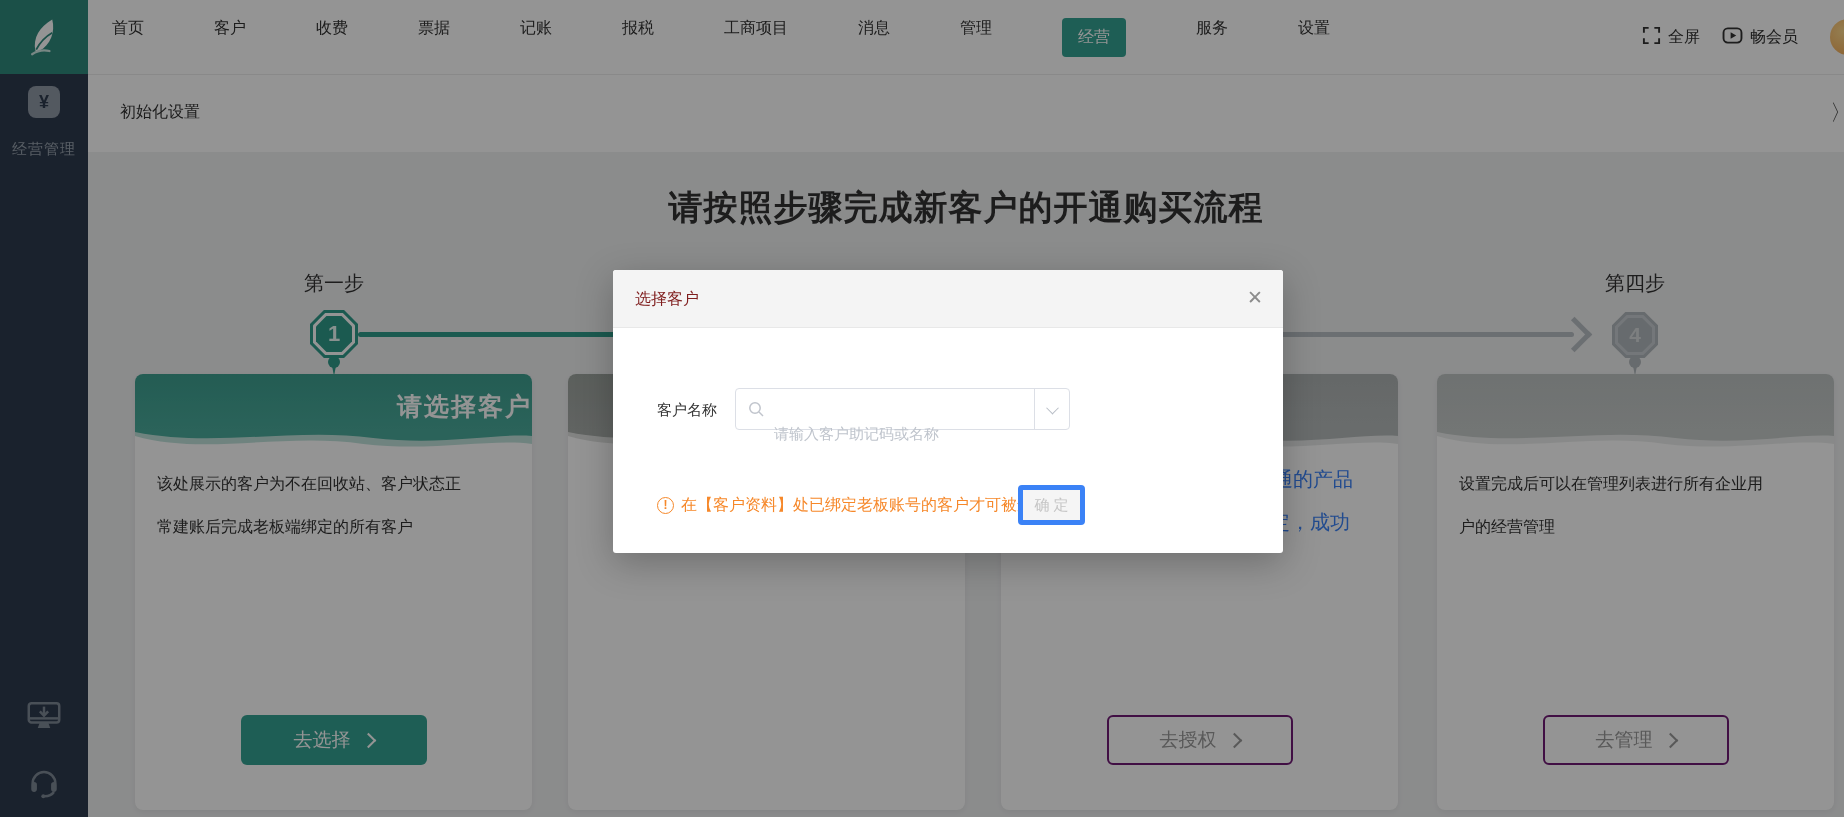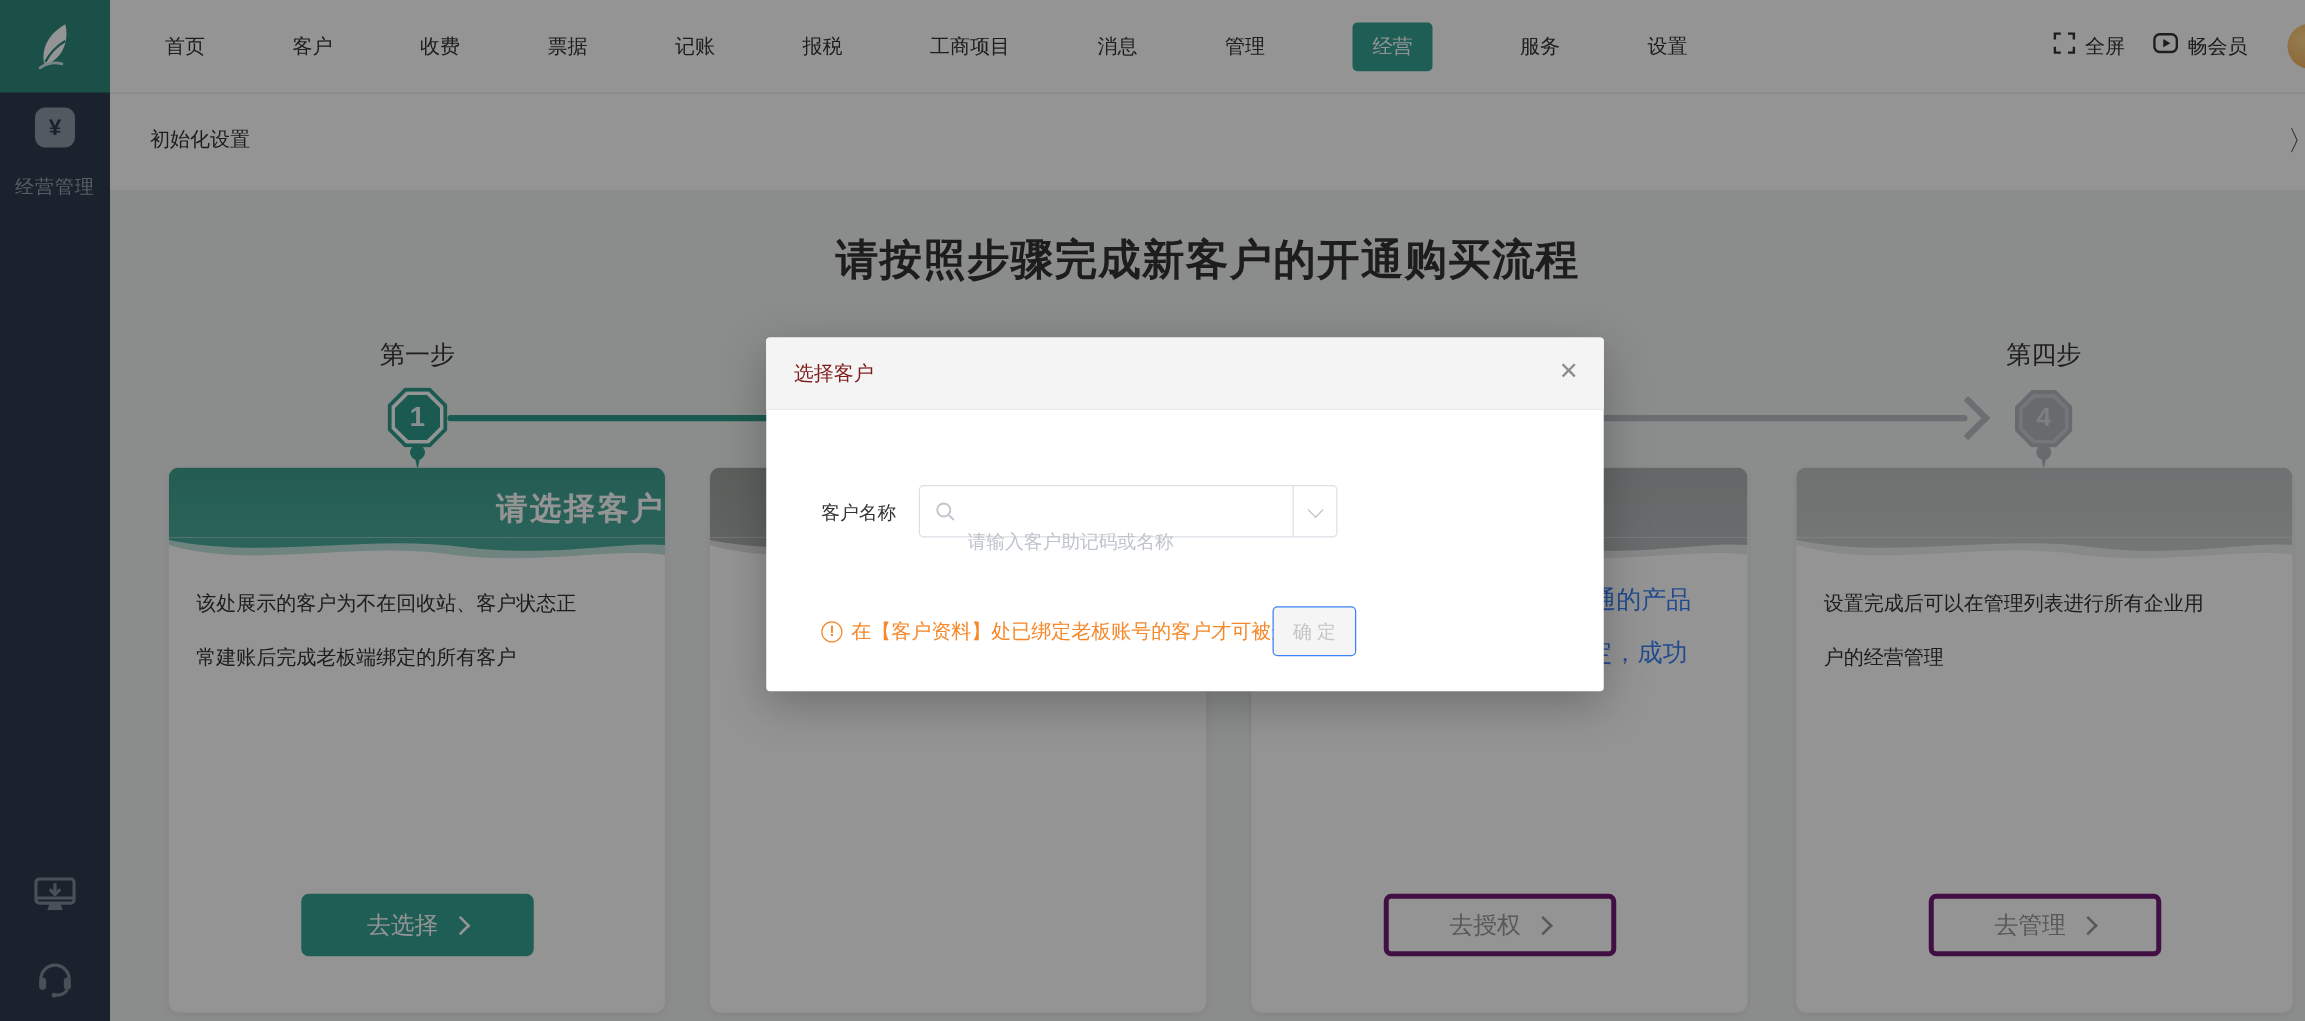--- a/index.html
+++ b/index.html
@@ -10,21 +10,21 @@
   .logo{position:absolute;left:0;top:0;width:88px;height:74px;background:#2f8a7d;
         display:grid;place-items:center;cursor:pointer;}
   .side-item{position:absolute;left:0;top:86px;width:88px;text-align:center;cursor:pointer;}
   .yen-tile{width:32px;height:32px;margin:0 auto;border-radius:8px;background:#8f99a6;
             display:grid;place-items:center;font-size:18px;font-weight:bold;color:#2e3b4e;}
   .side-label{margin-top:22px;font-size:15px;color:#98a3ae;letter-spacing:1px;}
   .side-bottom-icon{position:absolute;left:0;width:88px;display:grid;place-items:center;cursor:pointer;}
   
   .topnav{position:absolute;left:88px;top:0;width:1756px;height:74px;background:#ffffff;
           border-bottom:1px solid #ececec;display:flex;align-items:center;z-index:4;overflow:hidden;}
-  .nav-items{display:flex;align-items:center;gap:70px;margin-left:44px;}
+  .nav-items{display:flex;align-items:flex-start;gap:70px;margin-left:24px;}
   .nav-item{font-size:16px;color:#333;white-space:nowrap;cursor:pointer;}
   .nav-item.active{background:#35a393;color:#fff;padding:9px 16px;border-radius:4px;}
   .nav-right{position:absolute;right:46px;top:0;height:74px;display:flex;align-items:center;gap:22px;}
   .nav-tool{display:flex;align-items:center;gap:7px;font-size:16px;color:#333;cursor:pointer;white-space:nowrap;}
   .avatar{position:absolute;left:1742px;top:19px;width:36px;height:36px;border-radius:50%;
           background:radial-gradient(circle at 35% 35%,#ffd98c,#f0a04b);cursor:pointer;}
   
   .crumbbar{position:absolute;left:88px;top:74px;width:1756px;height:78px;background:#ffffff;z-index:3;}
   .crumb{position:absolute;left:32px;top:28px;font-size:16px;color:#333;}
   .panel-chevron{position:absolute;right:-8px;top:24px;font-size:22px;color:#555;cursor:pointer;}
@@ -50,21 +50,21 @@
   .card-head{position:relative;height:56px;}
   .card-head svg{position:absolute;left:0;top:100%;width:100%;height:30px;display:block;}
   .card-title{position:absolute;left:0;top:16px;width:100%;text-align:right;
               font-size:25px;font-weight:bold;color:#fff;letter-spacing:2px;}
   .card-body{position:absolute;left:22px;top:88px;width:318px;font-size:16px;line-height:43px;color:#333;}
   .frag{position:absolute;font-size:20px;color:#3b82f6;white-space:nowrap;}
   .card-btn{position:absolute;left:50%;transform:translateX(-50%);bottom:45px;width:186px;height:50px;
             border-radius:6px;display:flex;align-items:center;justify-content:center;gap:12px;
             font-size:19px;cursor:pointer;box-sizing:border-box;}
   .btn-primary{background:#35a393;color:#fff;border:none;}
-  .btn-ghost{background:#fff;color:#999;border:4px solid #701a75;}
+  .btn-ghost{background:#fff;color:#999;border:2px solid #701a75;}
   .chev{width:9px;height:9px;border-top:2px solid currentColor;border-right:2px solid currentColor;
         transform:rotate(45deg);display:inline-block;}
   
   .overlay{position:absolute;inset:0;background:rgba(0,0,0,.42);z-index:50;}
   .modal{position:absolute;left:613px;top:270px;width:670px;height:283px;background:#fff;border-radius:3px;
          z-index:60;box-shadow:0 10px 36px rgba(0,0,0,.25);}
   .modal-head{position:relative;height:57px;background:#f4f4f4;border-bottom:1px solid #e8e8e8;
               border-radius:3px 3px 0 0;}
   .modal-title{position:absolute;left:22px;top:19px;font-size:16px;color:#7f1d1d;}
   .modal-close{position:absolute;right:20px;top:16px;font-size:19px;color:#8c8c8c;cursor:pointer;}
@@ -76,21 +76,21 @@
   .search-box input::placeholder{color:#bfc4cc;}
   .sb-icon{margin:0 8px 0 12px;display:flex;}
   .sb-select{width:34px;align-self:stretch;border-left:1px solid #dcdfe6;display:grid;place-items:center;cursor:pointer;}
   .sel-chev{width:8px;height:8px;border-right:1.6px solid #b8bdc6;border-bottom:1.6px solid #b8bdc6;
             transform:rotate(45deg) translate(-1px,-1px);}
   .warn-row{position:absolute;left:44px;top:215px;height:40px;display:flex;align-items:center;gap:7px;}
   .warn-ico{width:17px;height:17px;border:1.5px solid #f6882a;border-radius:50%;display:grid;
             place-items:center;font-size:12px;font-weight:bold;color:#f6882a;box-sizing:border-box;}
   .warn-text{font-size:16px;color:#f6882a;font-weight:500;white-space:nowrap;}
   .confirm-btn{position:absolute;left:405px;top:215px;width:67px;height:40px;background:#f5f5f5;
-               border:1px solid #3b82f6;border-radius:4px;color:#c5c5c5;font-size:15px;
+               border:5px solid #3b82f6;border-radius:4px;color:#c5c5c5;font-size:15px;
                display:grid;place-items:center;cursor:pointer;box-sizing:border-box;}
 </style>
 </head>
 <body>
 
 <div class="app">
 
   <div class="sidebar">
     <div class="logo">
       <span>

